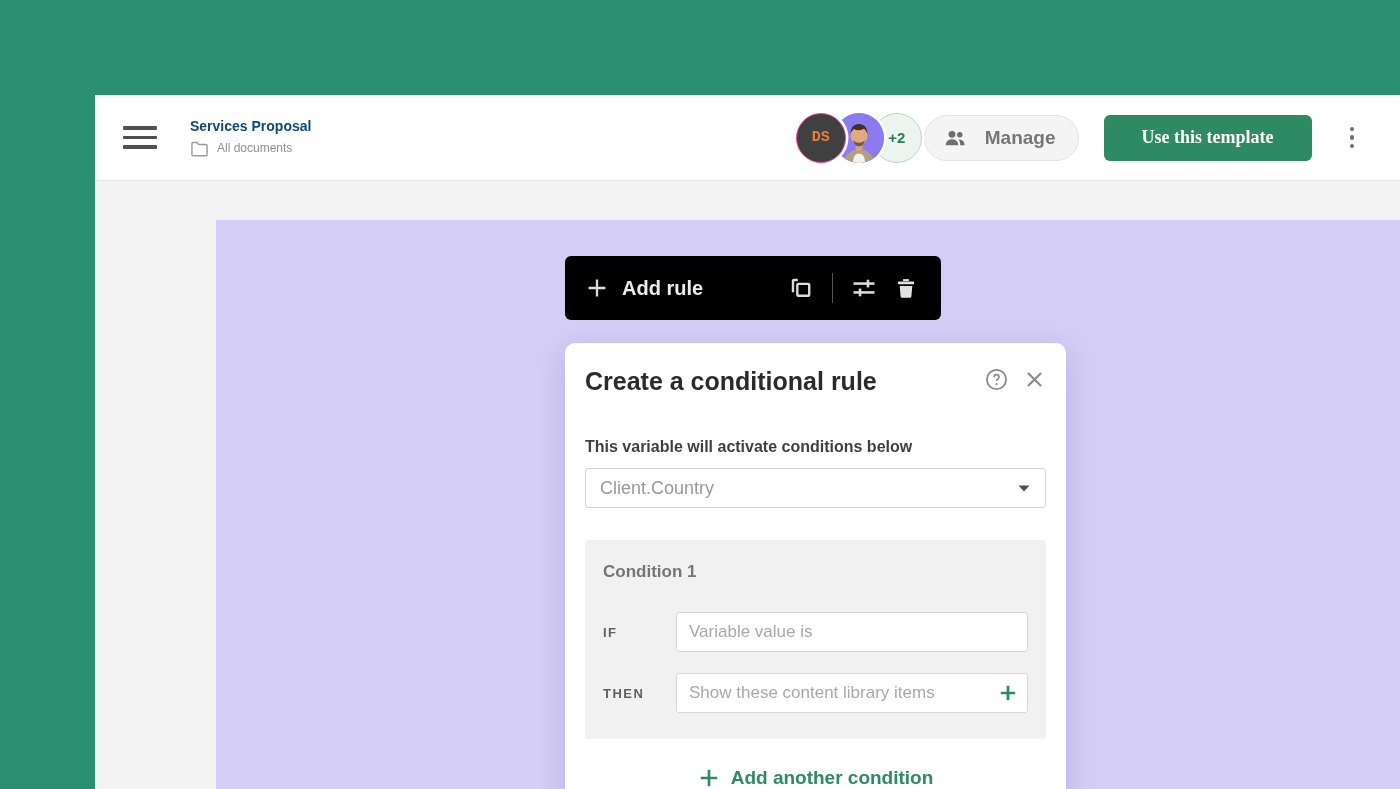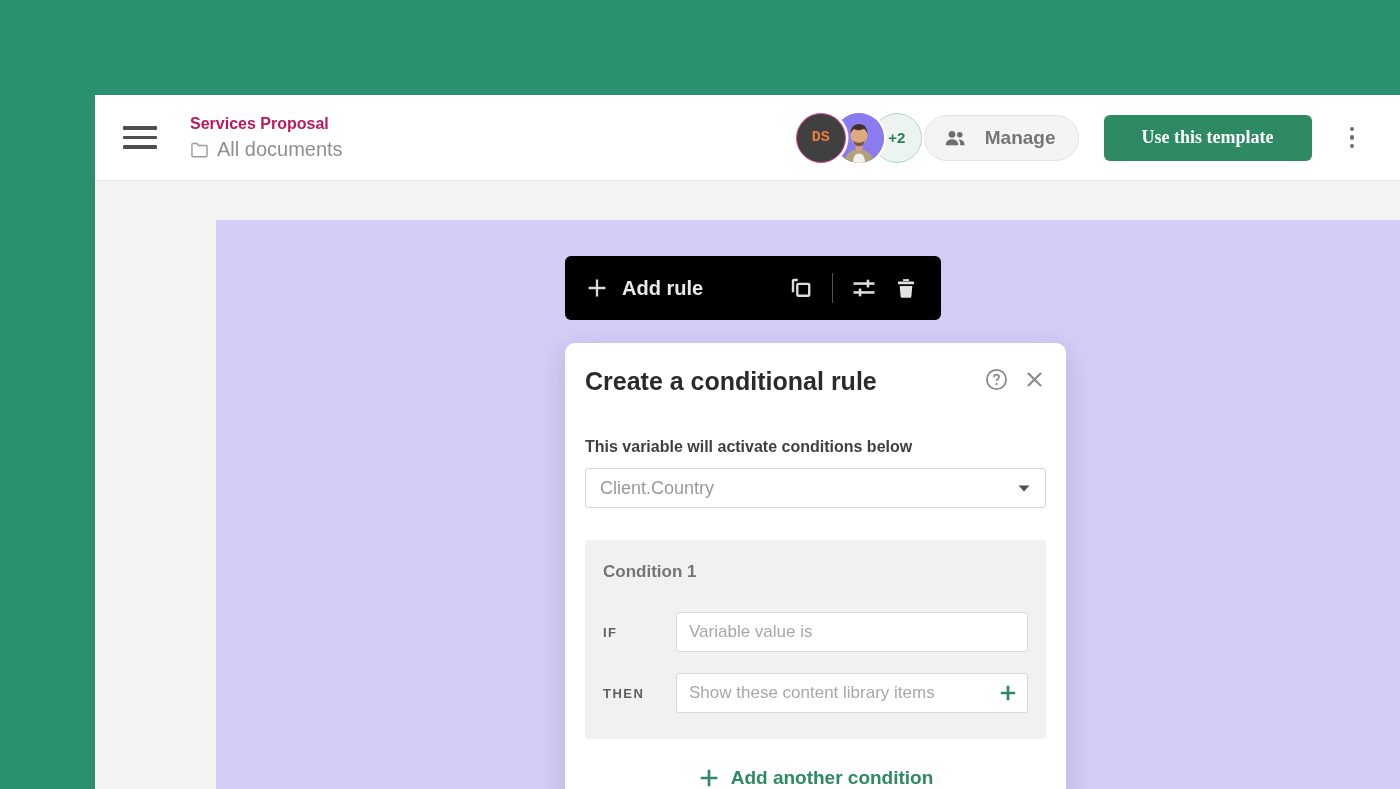--- a/index.html
+++ b/index.html
@@ -17,23 +17,23 @@
     background:#ffffff;
   }
   .header {
     position:absolute; left:0; top:0; right:0; height:86px;
     background:#fff; border-bottom:1px solid #e5e5e5;
     display:flex; align-items:center; padding:0 42px 0 28px;
   }
   .hamburger { width:34px; display:flex; flex-direction:column; gap:6px; cursor:pointer; }
   .hamburger span { display:block; height:3.5px; border-radius:1px; background:#4f4f4f; }
   .title-block { margin-left:33px; }
-  .doc-title { font-size:16px; font-weight:700; color:#be185d; line-height:1.2; }
+  .doc-title { font-size:14px; font-weight:700; color:#0c4a6e; line-height:1.2; }
   .breadcrumb { display:flex; align-items:center; gap:8px; margin-top:5px; }
-  .breadcrumb-label { font-size:20px; color:#8f8f8f; }
+  .breadcrumb-label { font-size:12px; color:#8f8f8f; }
 
   .right-cluster { margin-left:auto; display:flex; align-items:center; }
 
   .avatar {
     width:50px; height:50px; border-radius:50%;
     display:flex; align-items:center; justify-content:center;
     font-size:15px; font-weight:700;
     box-shadow:0 0 0 2.5px #fff; position:relative;
   }
   .avatar-ds { background:#404040; border:1px solid #ec4899; color:#ed7d3e; z-index:3;font-family:Liberation Mono, monospace; }

